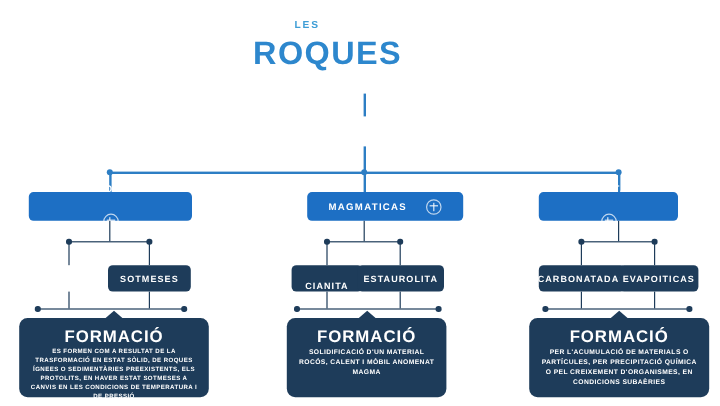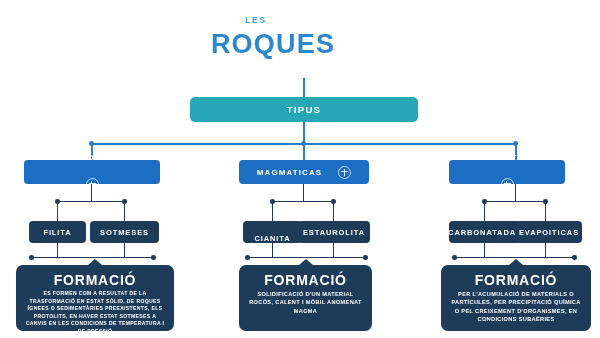--- a/index.html
+++ b/index.html
@@ -196,23 +196,20 @@
 
 <div id="canvas">
 
   <div class="title-block">
     <div class="title-kicker">LES</div>
     <div class="title-main">ROQUES</div>
   </div>
 
   <div class="vline" style="left:303px; top:78px; height:19px;"></div>
 
-  <div class="tipus-box">
-    <span>TIPUS</span>
-  </div>
 
   <div class="vline" style="left:303px; top:122px; height:21px;"></div>
 
   <div class="hline" style="left:92px; top:143px; width:424px;"></div>
   <div class="dot" style="left:89px; top:141px;"></div>
   <div class="dot" style="left:301px; top:141px;"></div>
   <div class="dot" style="left:513px; top:141px;"></div>
 
   <div class="vline" style="left:91px; top:143px; height:18px;"></div>
   <div class="vline" style="left:303px; top:143px; height:18px;"></div>
@@ -221,37 +218,34 @@
   <div class="cat-box" style="left:24px; width:136px;flex-direction:column;">
     <span class="cat-label">METAMORFICAS</span>
     <span class="plus-icon"></span>
   </div>
   <div class="vline dark" style="left:91px; top:184px; height:17px;"></div>
   <div class="hline dark" style="left:58px; top:201px; width:68px;"></div>
   <div class="dot dark" style="left:55px; top:199px;"></div>
   <div class="dot dark" style="left:122px; top:199px;"></div>
   <div class="vline dark" style="left:57px; top:201px; height:20px;"></div>
   <div class="vline dark" style="left:124px; top:201px; height:20px;"></div>
-  <div class="sub-box" style="left:29px; width:57px;">
-    <span>FILITA</span>
-  </div>
   <div class="sub-box" style="left:90px; width:69px;">
     <span>SOTMESES</span>
   </div>
   <div class="hline dark" style="left:32px; top:257px; width:122px;"></div>
   <div class="dot dark" style="left:29px; top:255px;"></div>
   <div class="dot dark" style="left:151px; top:255px;"></div>
   <div class="vline dark" style="left:57px; top:243px; height:14px;"></div>
   <div class="vline dark" style="left:124px; top:243px; height:14px;"></div>
   <div class="form-box" style="left:16px; top:265px; width:158px; height:66px;">
     <div class="form-title">FORMACIÓ</div>
     <div class="form-body">ES FORMEN COM A RESULTAT DE LA TRASFORMACIÓ EN ESTAT SÒLID, DE ROQUES ÍGNEES O SEDIMENTÀRIES PREEXISTENTS, ELS PROTOLITS, EN HAVER ESTAT SOTMESES A CANVIS EN LES CONDICIONS DE TEMPERATURA I DE PRESSIÓ</div>
   </div>
 
-  <div class="cat-box" style="left:239px; width:130px;">
+  <div class="cat-box" style="left:256px; width:130px;">
     <span class="cat-label">MAGMATICAS</span>
     <span class="plus-icon"></span>
   </div>
   <div class="vline dark" style="left:303px; top:184px; height:17px;"></div>
   <div class="hline dark" style="left:273px; top:201px; width:62px;"></div>
   <div class="dot dark" style="left:270px; top:199px;"></div>
   <div class="dot dark" style="left:331px; top:199px;"></div>
   <div class="vline dark" style="left:272px; top:201px; height:20px;"></div>
   <div class="vline dark" style="left:333px; top:201px; height:20px;"></div>
   <div class="sub-box" style="left:243px; width:59px;align-items:flex-end;">

